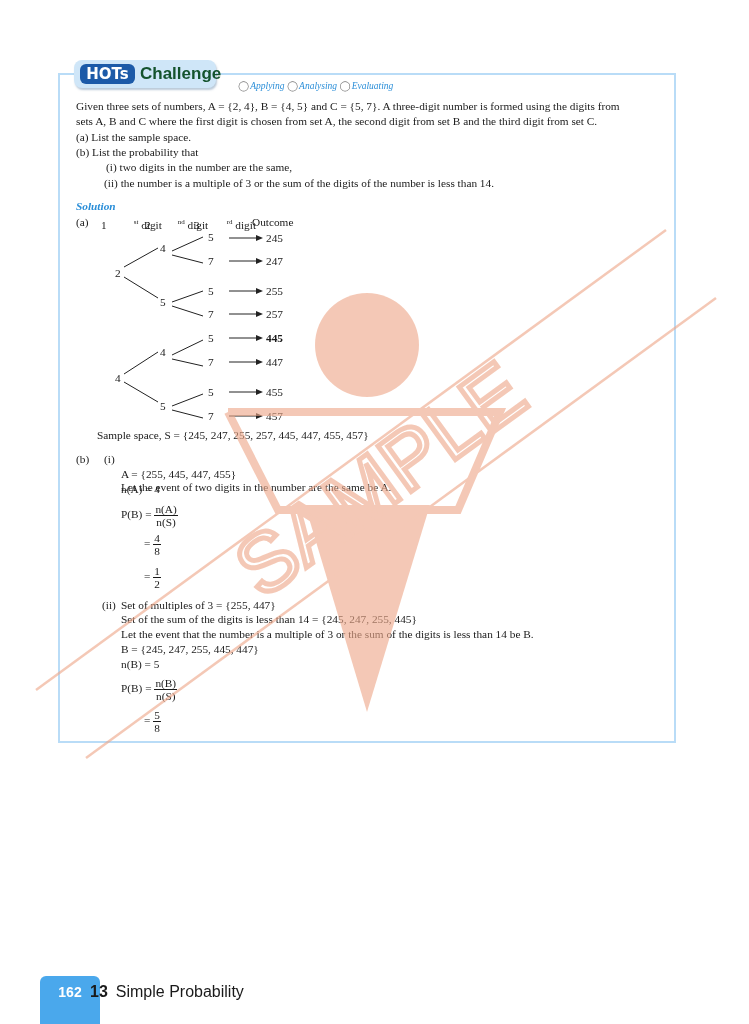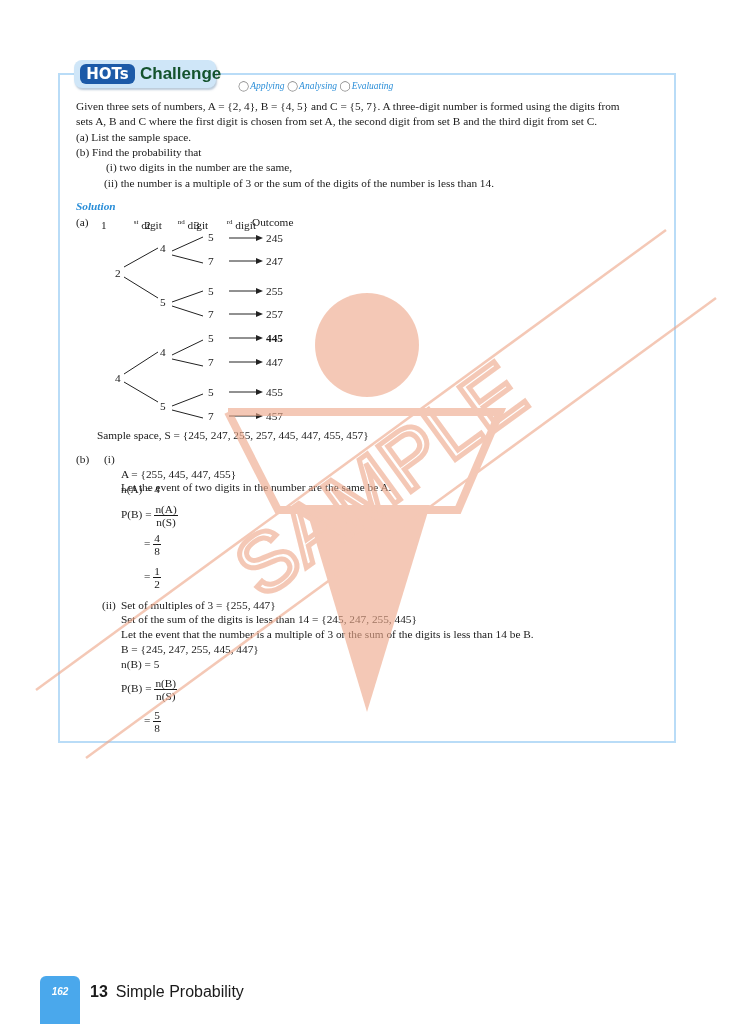--- a/index.html
+++ b/index.html
@@ -16,24 +16,24 @@
   .hots-title { position: absolute; left: 66px; top: 2px; font-family: "Liberation Sans", sans-serif;
                 font-weight: bold; font-size: 17px; color: #14532d; line-height: 24px; }
   .levels { position: absolute; left: 238px; top: 80px; font-family: Liberation Serif, serif;
             font-style: italic; font-size: 9.5px; color: #2a8ed8; white-space: nowrap; }
   .levels .ic { color: #777; font-style: normal; font-size: 10px; margin-right: 1px; }
   .txt { position: absolute; font-size: 11.3px; white-space: nowrap; line-height: 14px; }
   .sol { color: #2a8ed8; font-style: italic; font-weight: bold; }
   .frac { display: inline-block; vertical-align: middle; text-align: center; line-height: 12px; }
   .frac .n { display: block; border-bottom: 1px solid #1a1a1a; padding: 0 1px; }
   .frac .d { display: block; padding: 0 1px; }
-  .footer-num { position: absolute; left: 40px; top: 976px; width: 40px; height: 48px;
+  .footer-num { position: absolute; left: 40px; top: 976px; width: 60px; height: 48px;
                 background: #4aa8ec; border-radius: 6px 6px 0 0; color: #fff;
-                font-family: "Liberation Sans", sans-serif; font-weight: bold; font-size: 10px;
-                text-align: center; line-height: 32px; font-style: italic; }
+                font-family: "Liberation Sans", sans-serif; font-weight: bold; font-size: 14px;
+                text-align: center; line-height: 32px; }
   .footer-ch { position: absolute; left: 90px; top: 983px; font-family: "Liberation Sans", sans-serif;
                font-size: 16px; color: #1a1a1a; }
   .footer-ch b { margin-right: 8px; }
   svg.wm { position: absolute; left: 0; top: 0; pointer-events: none; }
   svg.tree { position: absolute; left: 0; top: 0; }
   sup { font-size: 7px; margin-left: 27px; }
 </style>
 </head>
 <body>
 
@@ -45,21 +45,21 @@
 </div>
 <div class="levels">
   <span class="ic">◯</span><span>Applying</span>
   <span class="ic">◯</span><span>Analysing</span>
   <span class="ic">◯</span><span>Evaluating</span>
 </div>
 
 <div class="txt" style="left:76px;top:99px;">Given three sets of numbers, A = {2, 4}, B = {4, 5} and C = {5, 7}. A three-digit number is formed using the digits from</div>
 <div class="txt" style="left:76px;top:114px;">sets A, B and C where the first digit is chosen from set A, the second digit from set B and the third digit from set C.</div>
 <div class="txt" style="left:76px;top:130px;">(a)  List the sample space.</div>
-<div class="txt" style="left:76px;top:145px;">(b)  Find the probability that</div>
+<div class="txt" style="left:76px;top:145px;">(b)  List the probability that</div>
 <div class="txt" style="left:106px;top:160px;">(i)  two digits in the number are the same,</div>
 <div class="txt" style="left:104px;top:176px;">(ii)  the number is a multiple of 3 or the sum of the digits of the number is less than 14.</div>
 
 <div class="txt sol" style="left:76px;top:199px;">Solution</div>
 <div class="txt" style="left:76px;top:215px;">(a)</div>
 <div class="txt" style="left:101px;top:215px;">1<sup>st</sup> digit</div>
 <div class="txt" style="left:145px;top:215px;">2<sup>nd</sup> digit</div>
 <div class="txt" style="left:194px;top:215px;">3<sup>rd</sup> digit</div>
 <div class="txt" style="left:252px;top:215px;">Outcome</div>
 

